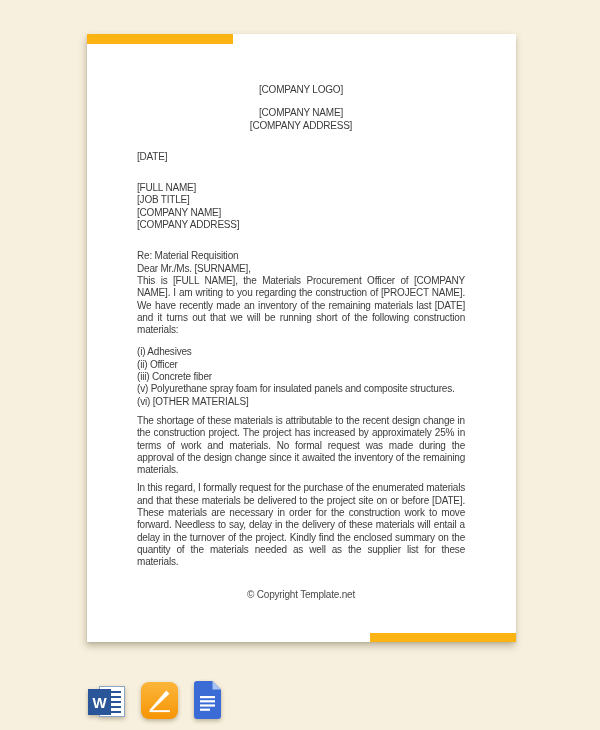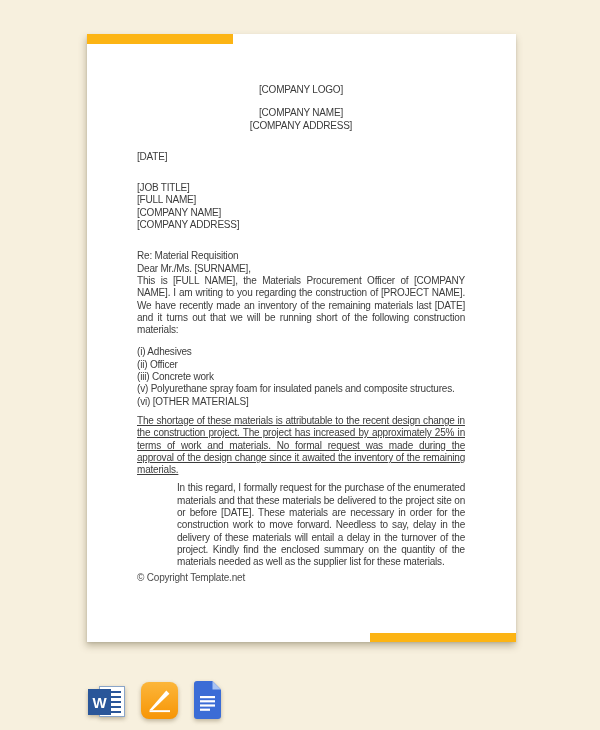--- a/index.html
+++ b/index.html
@@ -23,23 +23,23 @@
     color:#3C3C3C;
   }
   .center { text-align:center; }
   .company-block { margin-top:11px; }
   .date-line { margin-top:19px; }
   .recipient-block { margin-top:19px; }
   .subject { margin-top:19px; font-weight:normal; }
   .salutation { }
   .para { text-align:justify; }
   .materials-list { margin-top:10px; }
-  .para-2 { margin-top:7px;text-decoration:underline; }
-  .para-3 { margin-top:6px;margin-left:40px; }
-  .copyright { margin-top:3px; text-align:left; color:#4B4B4B; }
+  .para-2 { margin-top:7px; }
+  .para-3 { margin-top:6px; }
+  .copyright { margin-top:20px; text-align:center; color:#4B4B4B; }
 
   
   .icons-row {
     position:absolute; left:88px; top:681px;
     display:flex; align-items:center; gap:16px;
   }
   .fmt-icon { filter:drop-shadow(0 2px 2px rgba(120,105,70,0.45)); }
   .word-icon { position:relative; width:37px; height:34px; }
   .word-doc {
     position:absolute; right:0; top:1px; width:26px; height:31px;
@@ -70,36 +70,36 @@
       <div class="center">[COMPANY LOGO]</div>
 
       <div class="company-block center">
         <div>[COMPANY NAME]</div>
         <div>[COMPANY ADDRESS]</div>
       </div>
 
       <div class="date-line">[DATE]</div>
 
       <div class="recipient-block">
+        <div>[FULL NAME]</div>
         <div>[JOB TITLE]</div>
-        <div>[FULL NAME]</div>
         <div>[COMPANY NAME]</div>
         <div>[COMPANY ADDRESS]</div>
       </div>
 
       <div class="subject">Re: Material Requisition</div>
 
       <div class="salutation">Dear Mr./Ms. [SURNAME],</div>
 
       <p class="para">This is [FULL NAME], the Materials Procurement Officer of [COMPANY NAME]. I am writing to you regarding the construction of [PROJECT NAME]. We have recently made an inventory of the remaining materials last [DATE] and it turns out that we will be running short of the following construction materials:</p>
 
       <div class="materials-list">
         <div>(i) Adhesives</div>
         <div>(ii) Officer</div>
-        <div>(iii) Concrete work</div>
+        <div>(iii) Concrete fiber</div>
         <div>(v) Polyurethane spray foam for insulated panels and composite structures.</div>
         <div>(vi) [OTHER MATERIALS]</div>
       </div>
 
       <p class="para para-2">The shortage of these materials is attributable to the recent design change in the construction project. The project has increased by approximately 25% in terms of work and materials. No formal request was made during the approval of the design change since it awaited the inventory of the remaining materials.</p>
 
       <p class="para para-3">In this regard, I formally request for the purchase of the enumerated materials and that these materials be delivered to the project site on or before [DATE]. These materials are necessary in order for the construction work to move forward. Needless to say, delay in the delivery of these materials will entail a delay in the turnover of the project. Kindly find the enclosed summary on the quantity of the materials needed as well as the supplier list for these materials.</p>
 
       <div class="copyright">© Copyright Template.net</div>
     </div>

